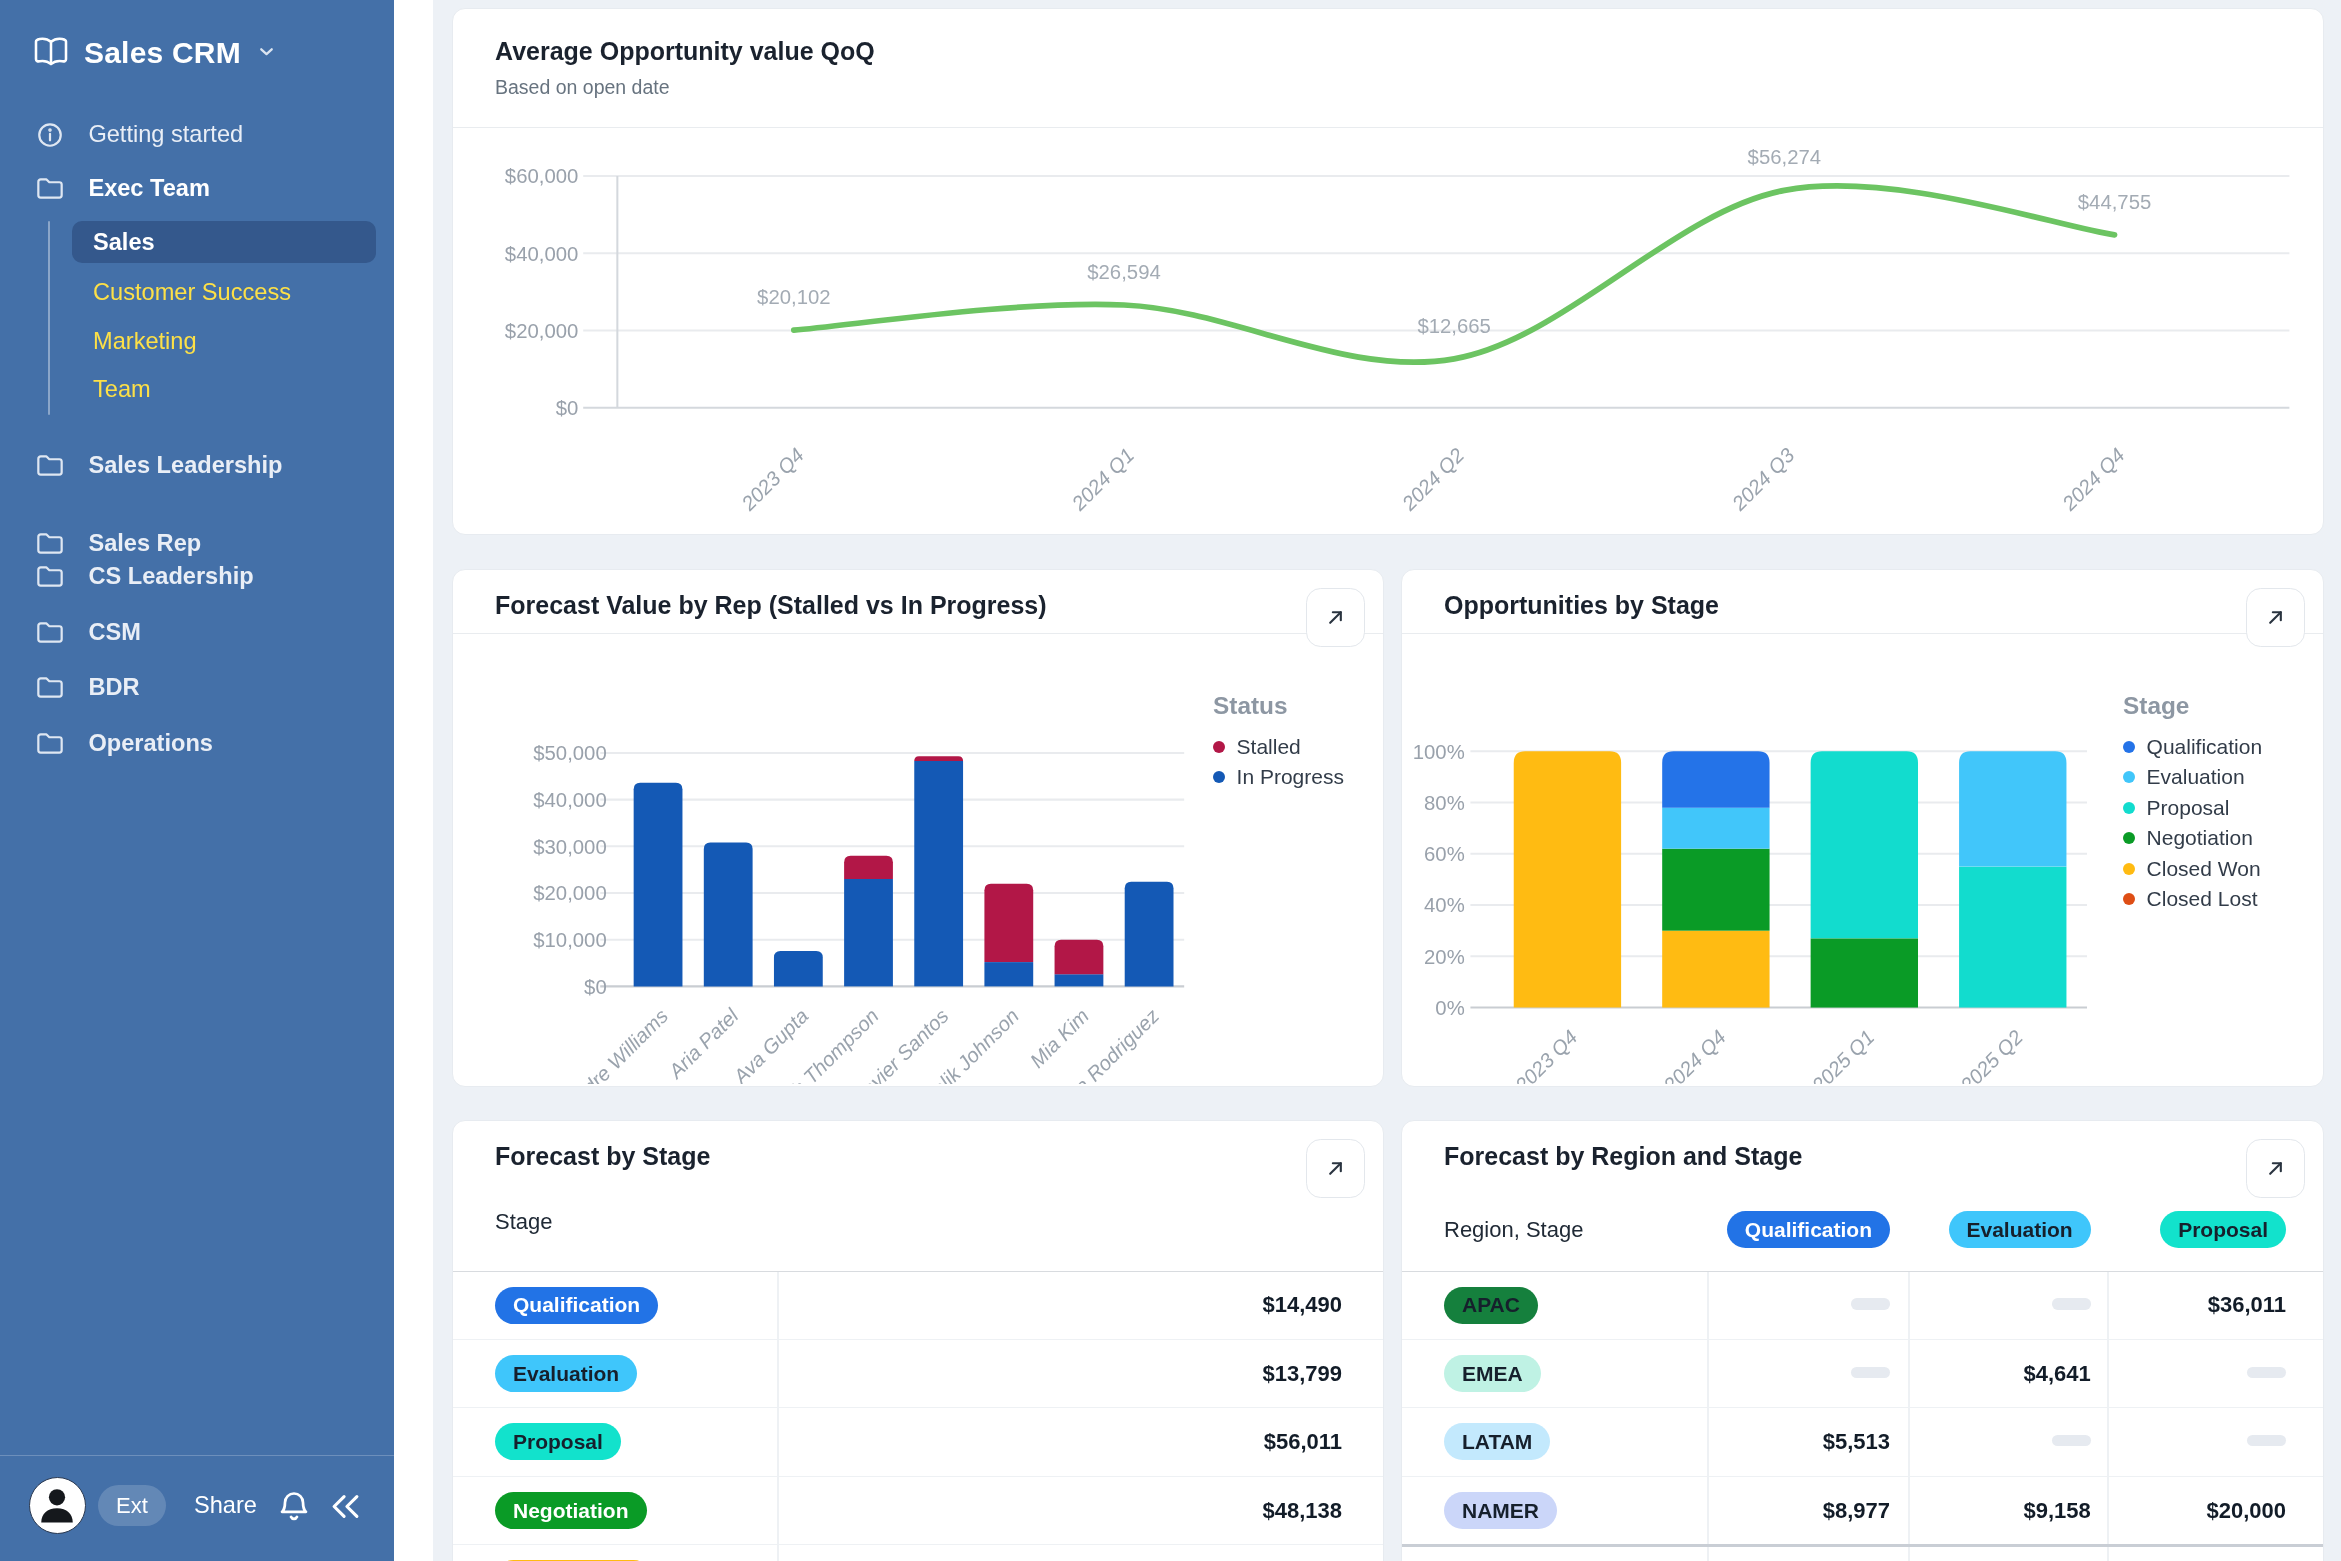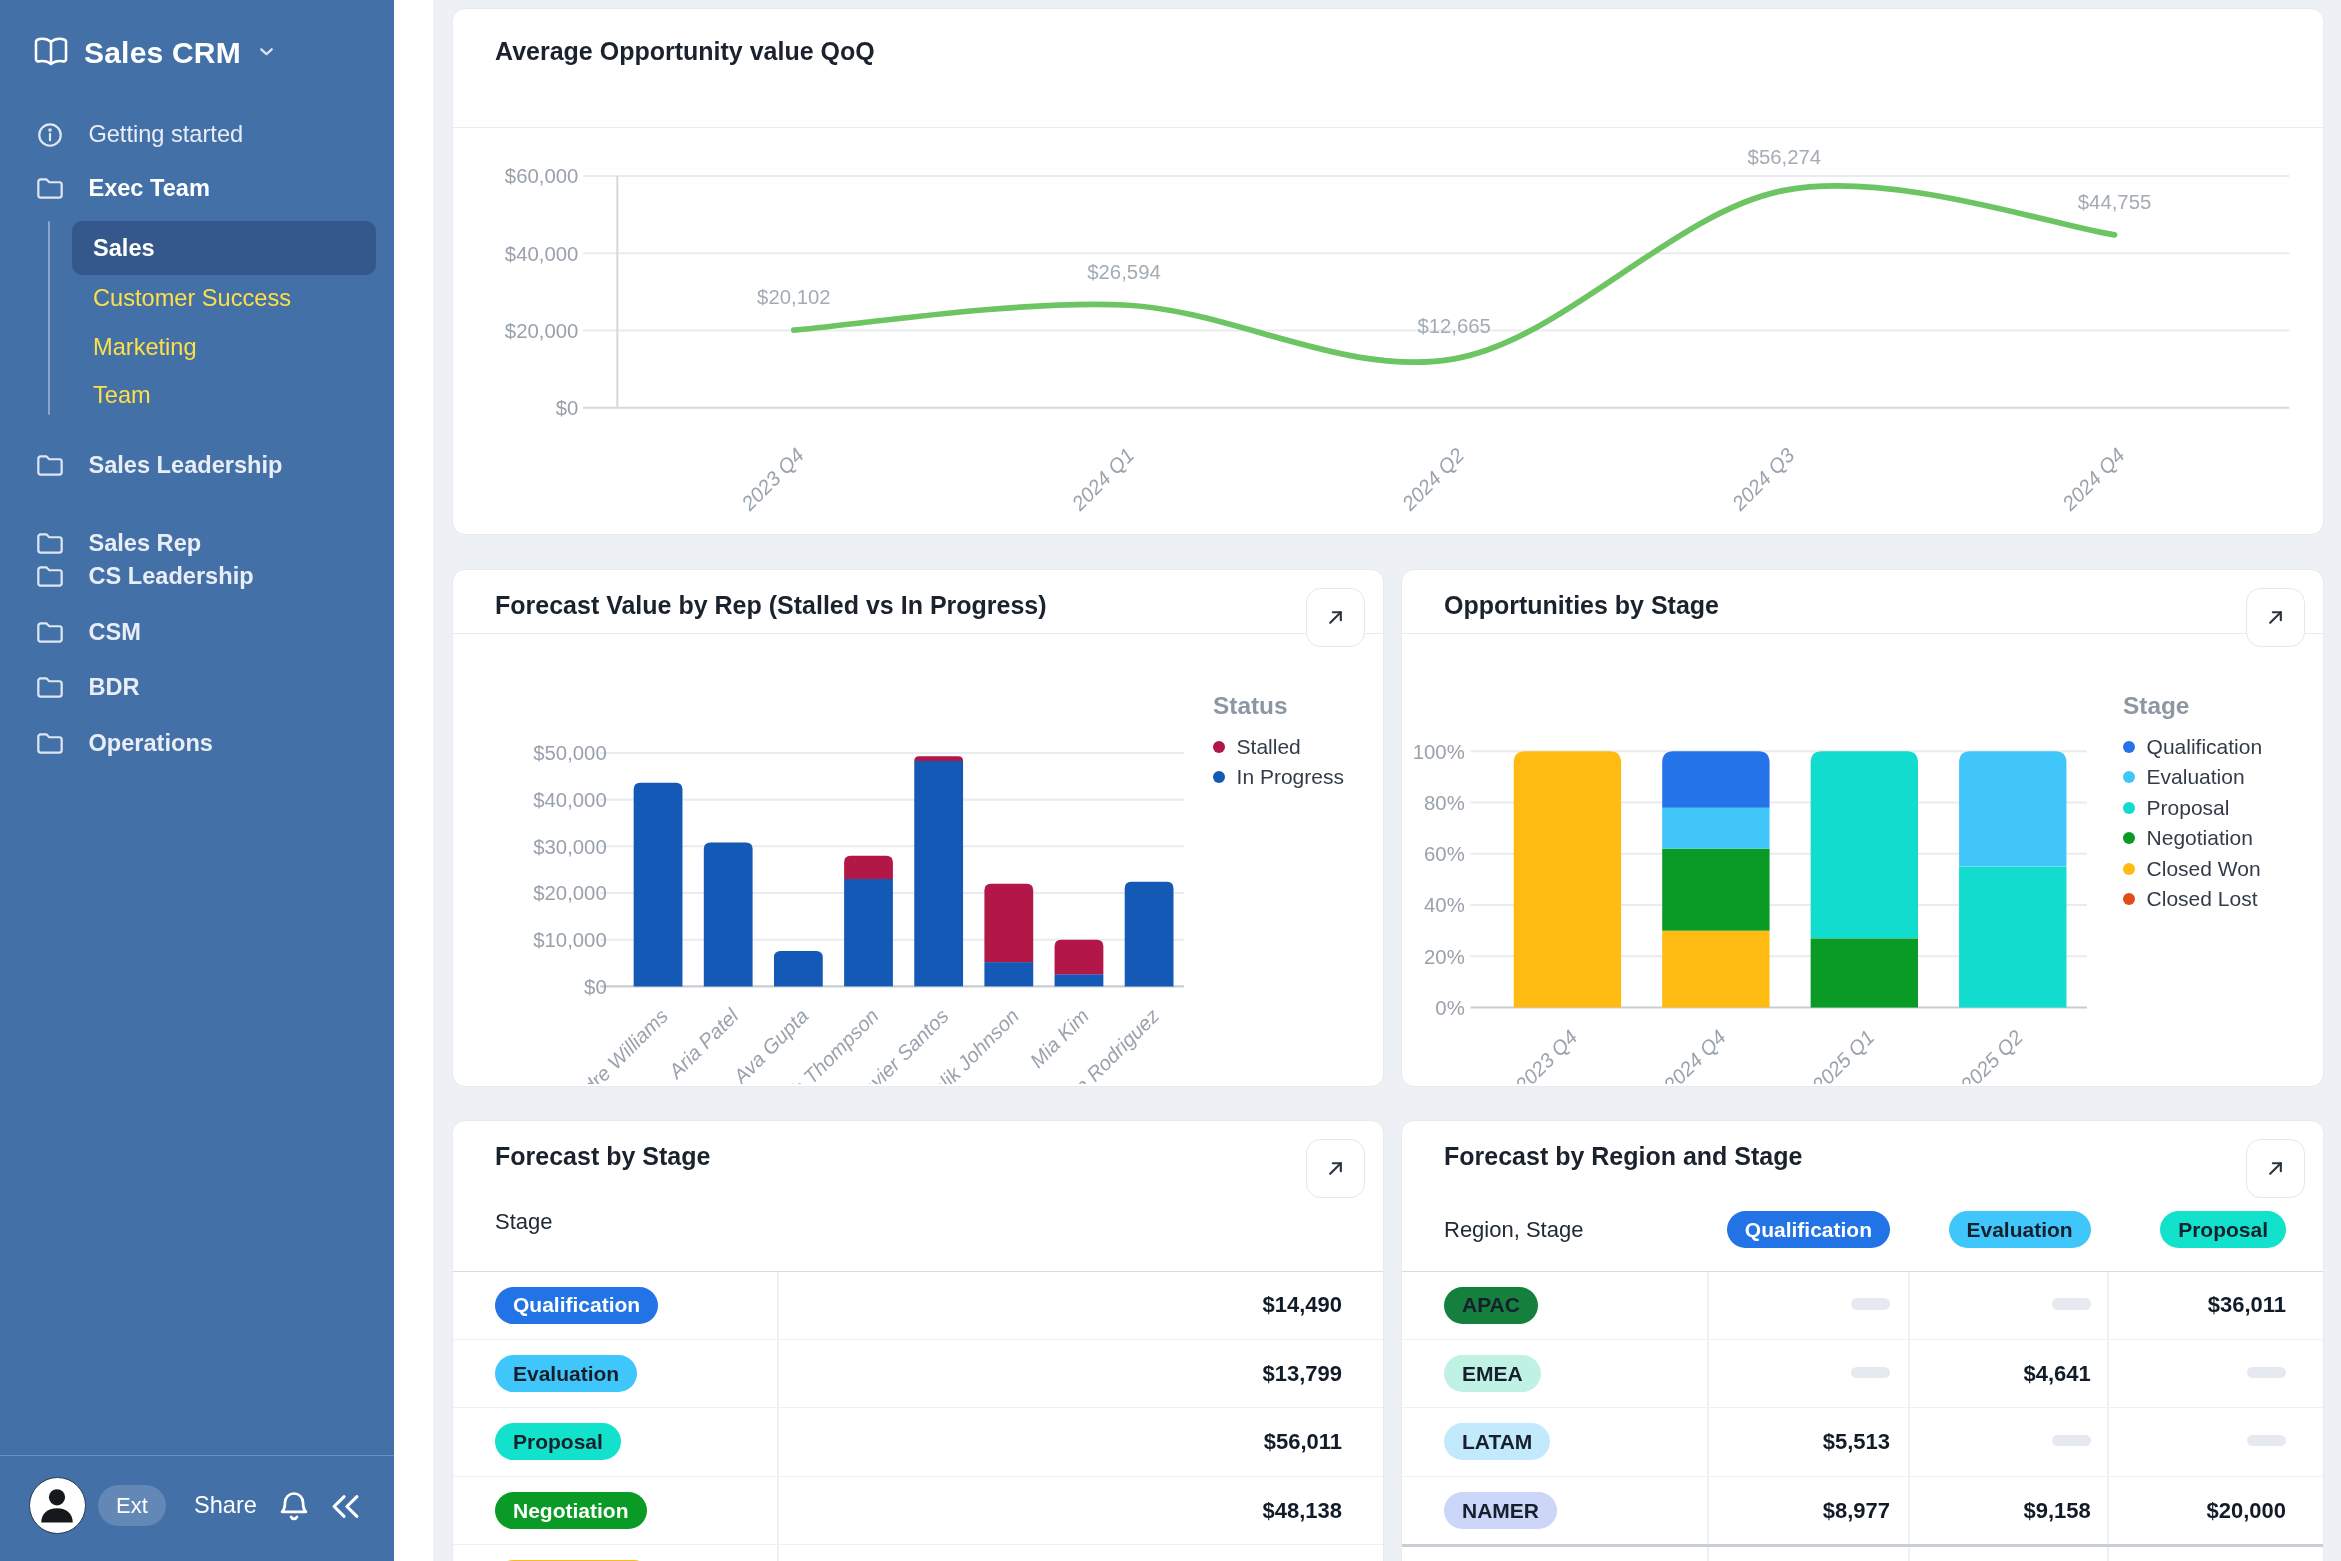--- a/index.html
+++ b/index.html
@@ -11,21 +11,21 @@
              background:#4470a8; color:#eef3fa; }
   .gutter  { position:absolute; left:394px; top:0; width:39px; height:1561px; background:#ffffff; }
   .logo-row { position:absolute; left:33px; top:36px; display:flex; align-items:center; gap:15px; }
   .logo-title { font-size:30px; font-weight:700; color:#ffffff; letter-spacing:0.2px; }
   .nav { position:absolute; left:0; top:0; width:100%; }
   .nav-item { position:absolute; left:0; width:100%; height:47px; display:flex; align-items:center; cursor:pointer; }
   .nav-item .ico { width:28px; margin-left:36px; display:flex; justify-content:center; }
   .nav-item .lbl { margin-left:24.4px; font-size:23.6px; font-weight:500; color:#e9eef6; white-space:nowrap; }
   .nav-item.folder .lbl { font-weight:600; }
   .nav-item.bold .lbl { font-weight:700; color:#ffffff; }
-  .sub-item { position:absolute; left:72px; width:304px; height:54px; border-radius:10px;
+  .sub-item { position:absolute; left:72px; width:304px; height:42px; border-radius:10px;
               display:flex; align-items:center; cursor:pointer; }
   .sub-item .lbl { margin-left:21px; font-size:23.6px; font-weight:500; color:#fde047; }
   .sub-item.selected { background:#34588c; }
   .sub-item.selected .lbl { font-weight:700; color:#ffffff; }
   .tree-line { position:absolute; left:48px; top:221px; width:2.4px; height:194px;
                background:rgba(255,255,255,.38); border-radius:1.6px; }
   .side-footer { position:absolute; left:0; bottom:0; width:100%; height:106px;
                  border-top:1.6px solid rgba(255,255,255,.22); display:flex; align-items:center; }
   .avatar { position:absolute; left:29px; top:21px; width:57px; height:57px; border-radius:50%;
             background:#ffffff; border:1.6px solid #2b3950; overflow:hidden; }
@@ -192,20 +192,21 @@
           <path d="M21 4 L14 11 L21 18"></path>
       </svg>
     </div>
   </div>
 </div>
 <div class="gutter"></div>
 
 <div class="card" id="card-line">
   <div class="card-header">
     <div class="card-title">Average Opportunity value QoQ</div>
+    <div class="card-sub">Based on open date</div>
   </div>
   <div class="hdr-line"></div>
   <svg id="svg-line" width="1869" height="405" style="position:absolute;left:0;top:119px;" viewBox="0 0 2298 498">
       <line x1="160" y1="344" x2="2258" y2="344" stroke="#d4d8dd" stroke-width="2.5"></line>
       <text x="154" y="353" text-anchor="end" fill="#99a1ab" font-size="25">$0</text>
       <line x1="160" y1="249" x2="2258" y2="249" stroke="#e9ebee" stroke-width="2.5"></line>
       <text x="154" y="258" text-anchor="end" fill="#99a1ab" font-size="25">$20,000</text>
       <line x1="160" y1="154" x2="2258" y2="154" stroke="#e9ebee" stroke-width="2.5"></line>
       <text x="154" y="163" text-anchor="end" fill="#99a1ab" font-size="25">$40,000</text>
       <line x1="160" y1="59" x2="2258" y2="59" stroke="#e9ebee" stroke-width="2.5"></line>

